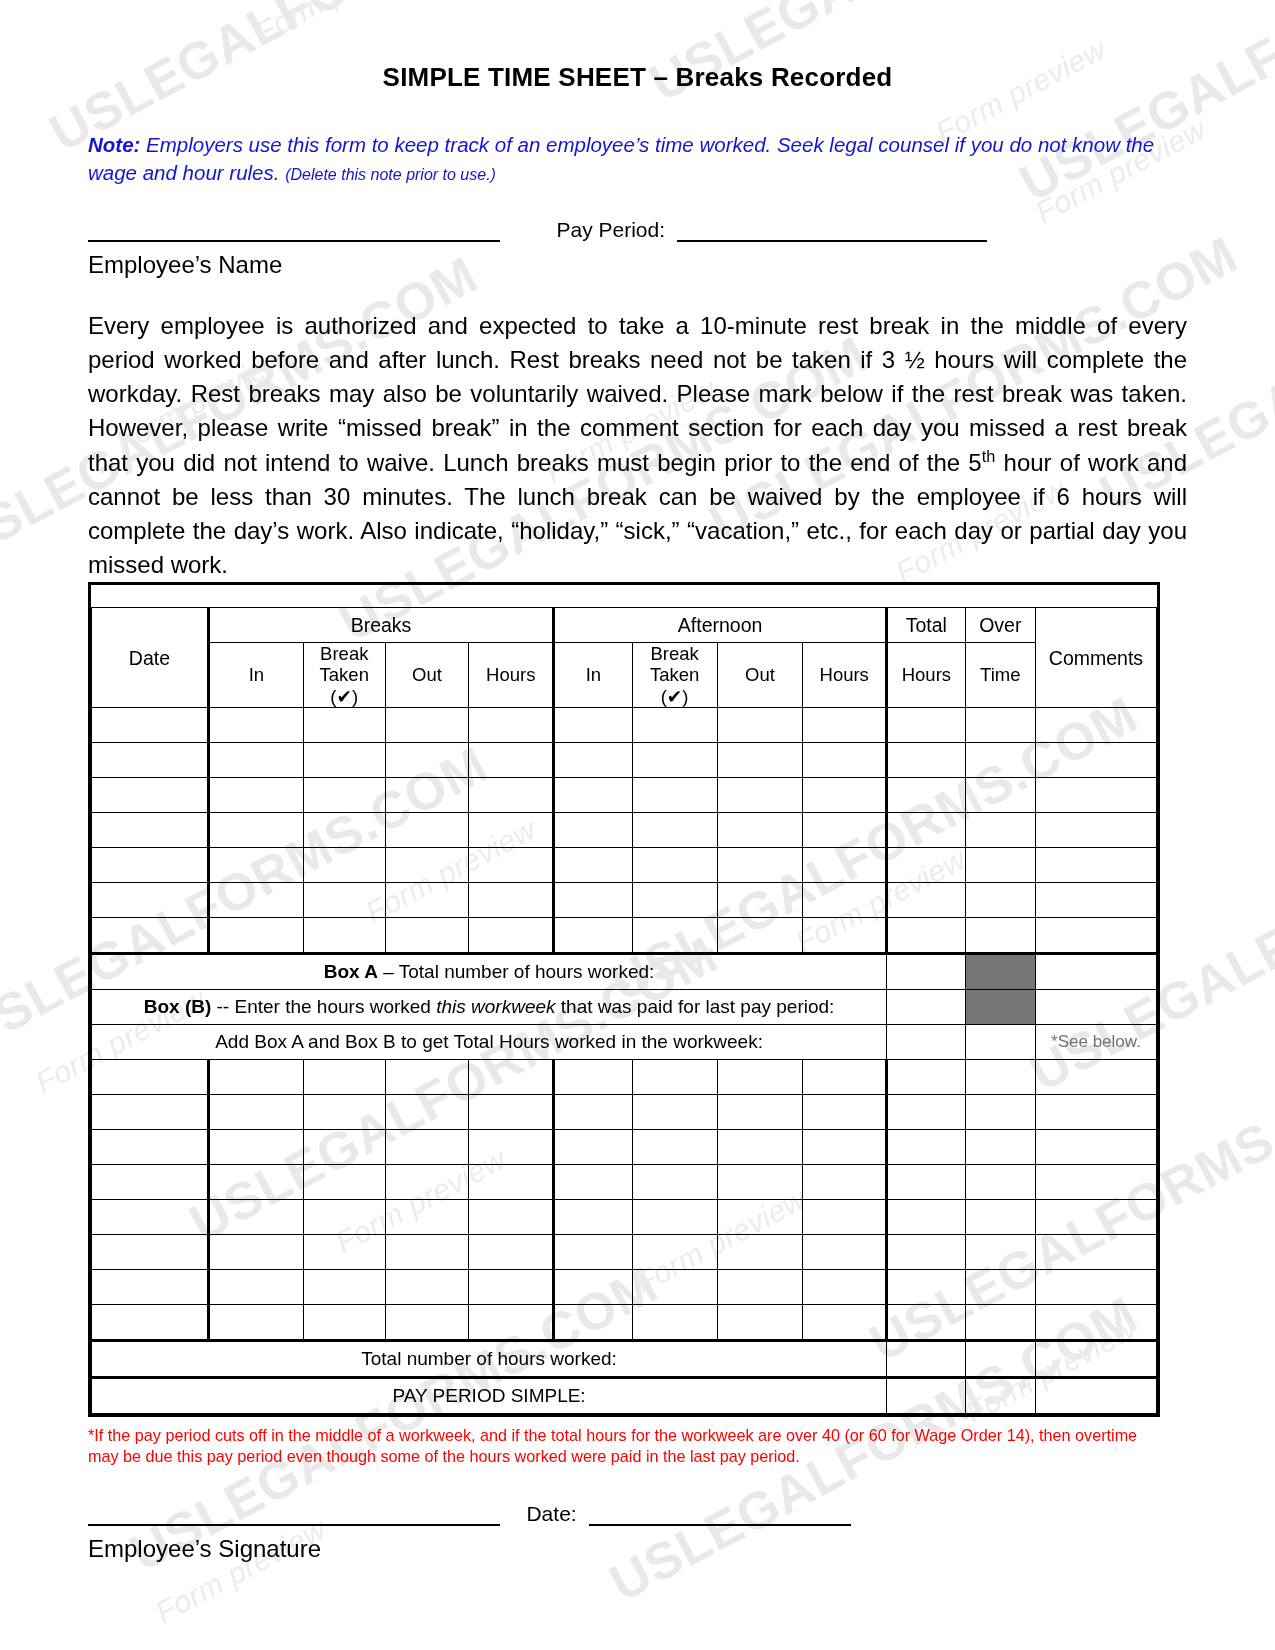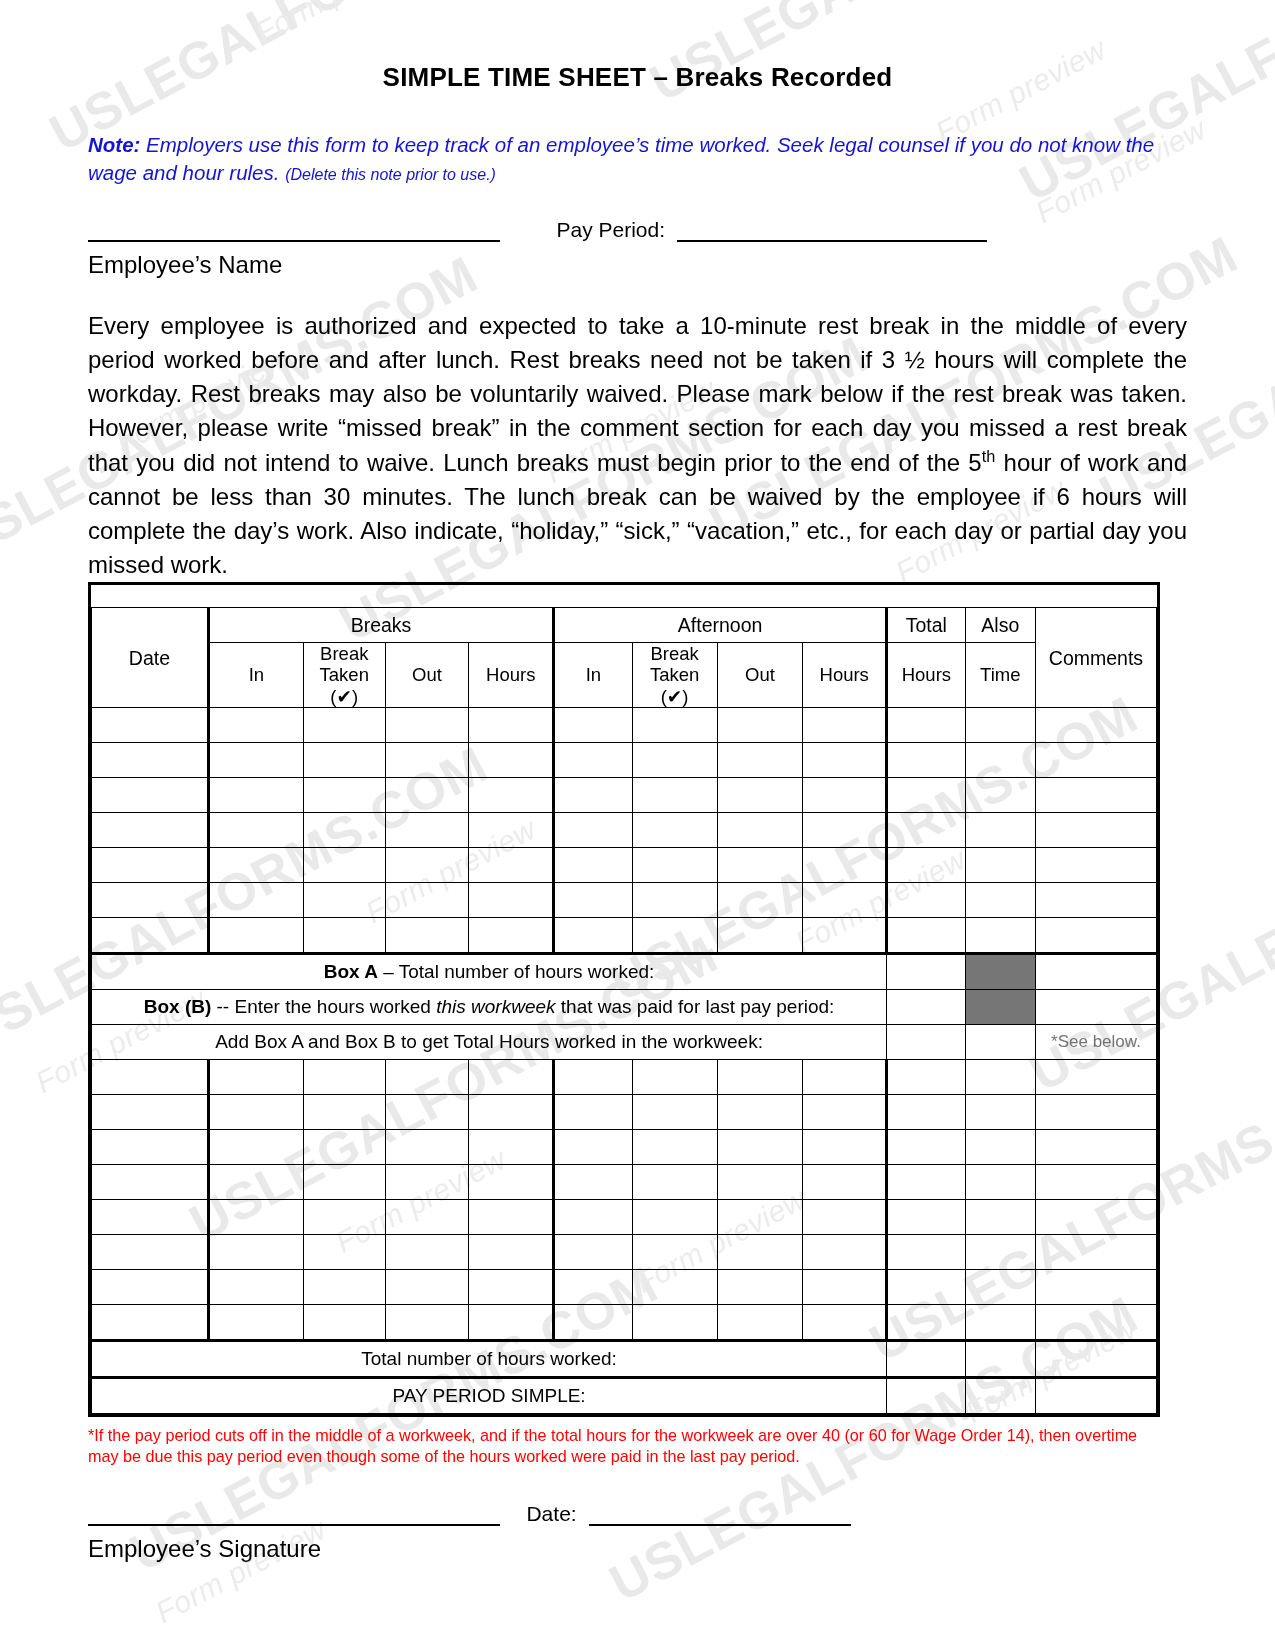--- a/index.html
+++ b/index.html
@@ -246,21 +246,21 @@
         <col style="width:68px">
         <col style="width:117px">
       </colgroup>
 
       <tbody>
             <tr>
         <td class="hdr-grp" rowspan="2" style="vertical-align:middle">Date</td>
         <td class="hdr-grp bl-heavy br-heavy" colspan="4">Breaks</td>
         <td class="hdr-grp br-heavy" colspan="4">Afternoon</td>
         <td class="hdr-grp">Total</td>
-        <td class="hdr-grp">Also</td>
+        <td class="hdr-grp">Over</td>
         <td class="hdr-grp" rowspan="2" style="vertical-align:middle">Comments</td>
       </tr>
 
       <tr>
         <td class="hdr-sub bl-heavy">In</td>
         <td class="hdr-sub">
           <div>Break</div>
           <div>Taken</div>
           <div>(✔)</div>
         </td>

